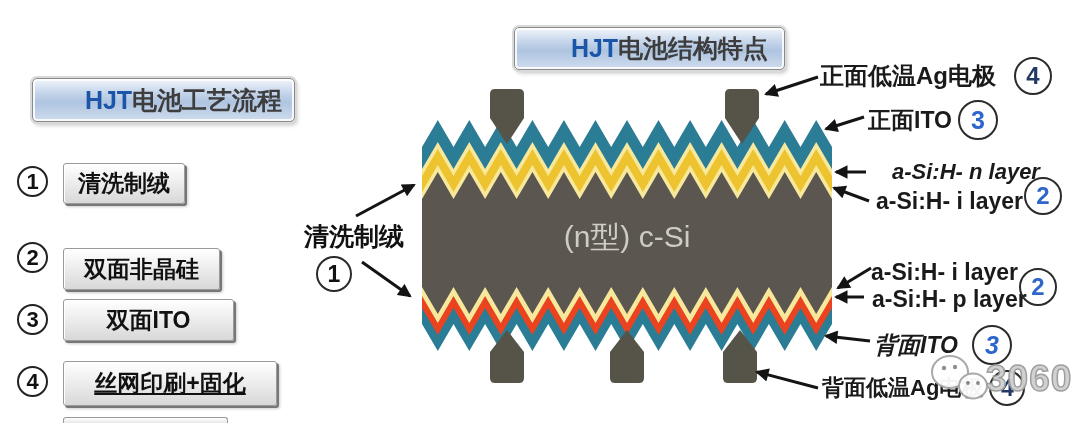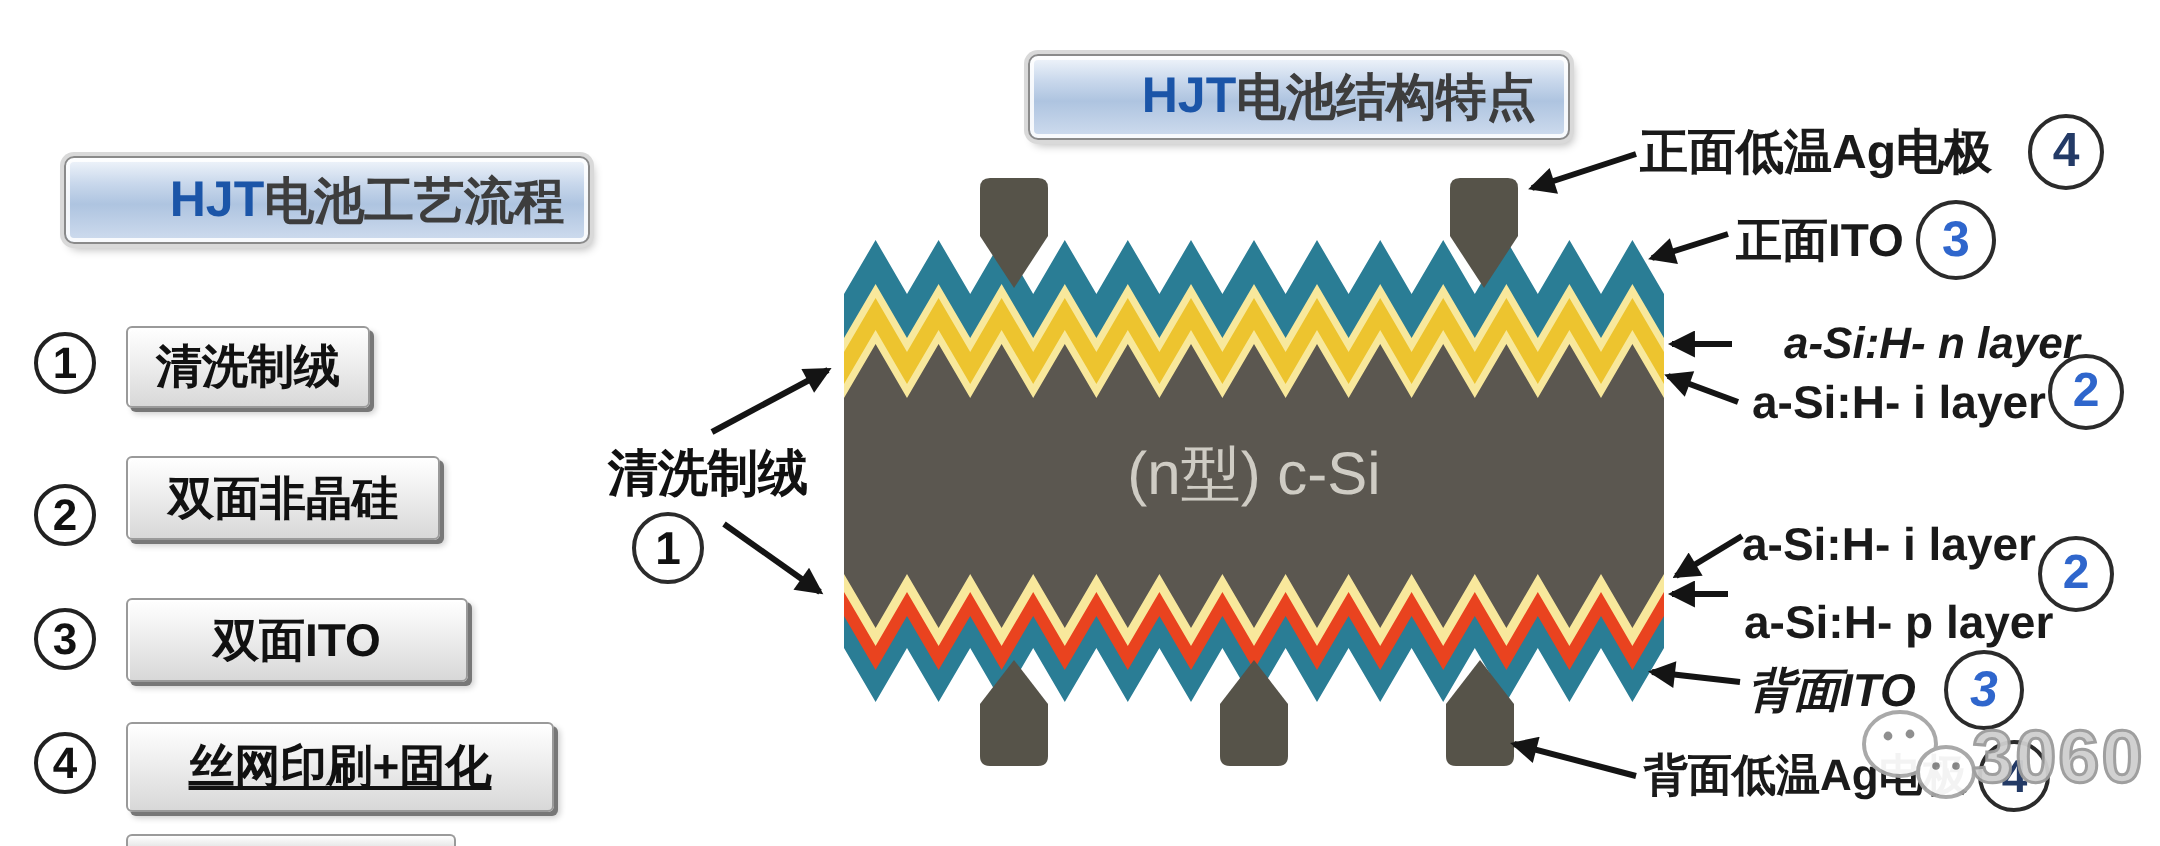--- a/index.html
+++ b/index.html
@@ -58,21 +58,21 @@
 
   <div class="title-box" style="left:32px;top:78px;width:221px;height:42px;">
     <span class="hjt">HJT</span>
       <span class="tt">电池工艺流程</span>
   </div>
 
   <div class="step-circle" style="left:17px;top:166px;">1</div>
   <div class="step-btn" style="left:63px;top:163px;width:122px;height:41px;">清洗制绒</div>
 
   <div class="step-circle" style="left:17px;top:242px;">2</div>
-  <div class="step-btn" style="left:63px;top:228px;width:157px;height:42px;">双面非晶硅</div>
+  <div class="step-btn" style="left:63px;top:248px;width:157px;height:42px;">双面非晶硅</div>
 
   <div class="step-circle" style="left:17px;top:304px;">3</div>
   <div class="step-btn" style="left:63px;top:299px;width:171px;height:42px;">双面ITO</div>
 
   <div class="step-circle" style="left:17px;top:366px;">4</div>
   <div class="step-btn u" style="left:63px;top:361px;width:214px;height:45px;">丝网印刷+固化</div>
 
   <div class="step-stub" style="left:63px;top:417px;width:165px;height:6px;"></div>
 
   <div class="title-box" style="left:514px;top:27px;width:229px;height:41px;">
@@ -141,21 +141,21 @@
 
   <div class="rlabel" style="left:876px;top:188px;font-size:23px;">
     <span>a-Si:H- i layer</span>
   </div>
   <div class="circ c38 blue abs-circ" style="left:1024px;top:177px;">2</div>
 
   <div class="rlabel" style="left:871px;top:259px;font-size:23px;">
     <span>a-Si:H- i layer</span>
   </div>
 
-  <div class="rlabel" style="left:872px;top:298px;font-size:23px;">
+  <div class="rlabel" style="left:872px;top:286px;font-size:23px;">
     <span>a-Si:H- p layer</span>
   </div>
   <div class="circ c38 blue abs-circ" style="left:1019px;top:268px;">2</div>
 
   <div class="rlabel" style="left:874px;top:325px;font-size:23px;gap:14px;font-style:italic;">
     <span>背面ITO</span>
     <span class="circ c40 blue">3</span>
   </div>
 
   <div class="rlabel" style="left:822px;top:370px;font-size:22px;gap:6px;">

